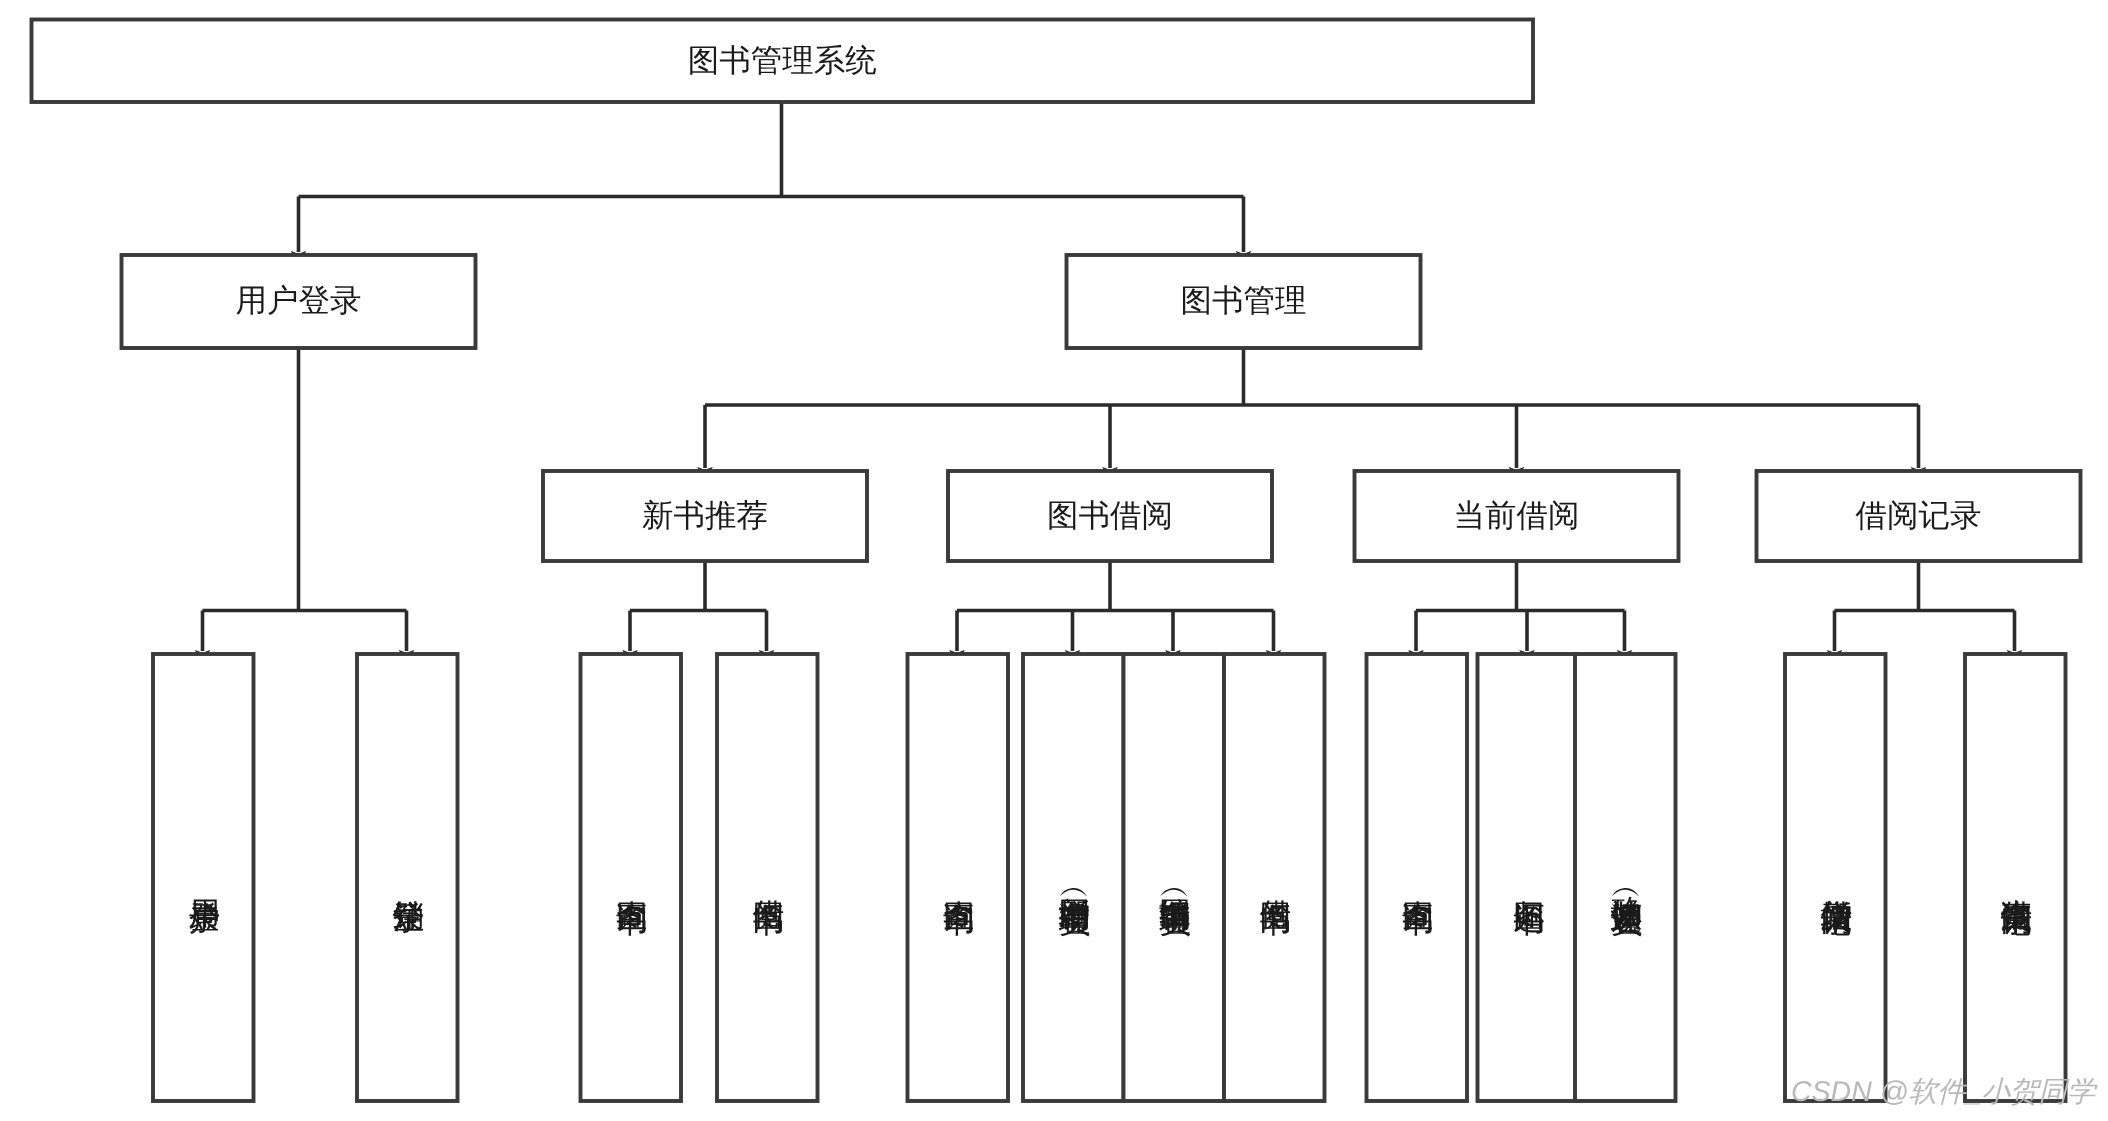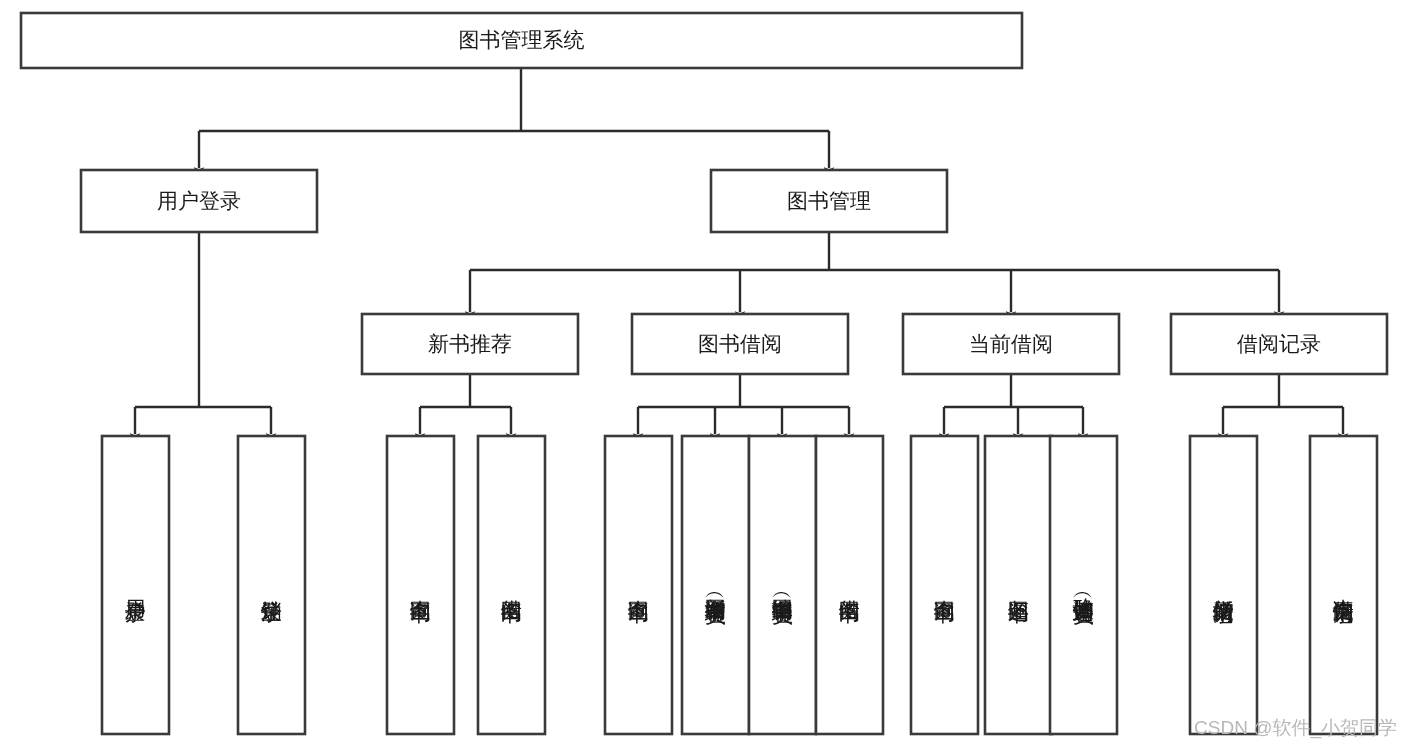--- a/index.html
+++ b/index.html
@@ -67,20 +67,21 @@
   }
   #watermark {
     position: absolute;
     right: 8px;
     bottom: 6px;
     font-family: "Liberation Sans", "DejaVu Sans", sans-serif;
     font-size: 19px;
     color: #b8b8b8;
     white-space: nowrap;
     user-select: none;
+    font-style: italic;
   }
 </style>
 </head>
 <body>
 
 <div id="diagram-root">
 
   <svg id="flow" viewBox="0 0 1405 747" xmlns="http://www.w3.org/2000/svg">
     <defs>
       <marker id="arr" viewBox="0 0 12 14" refX="1" refY="7" markerWidth="9" markerHeight="11" orient="auto-start-reverse" markerUnits="userSpaceOnUse">

